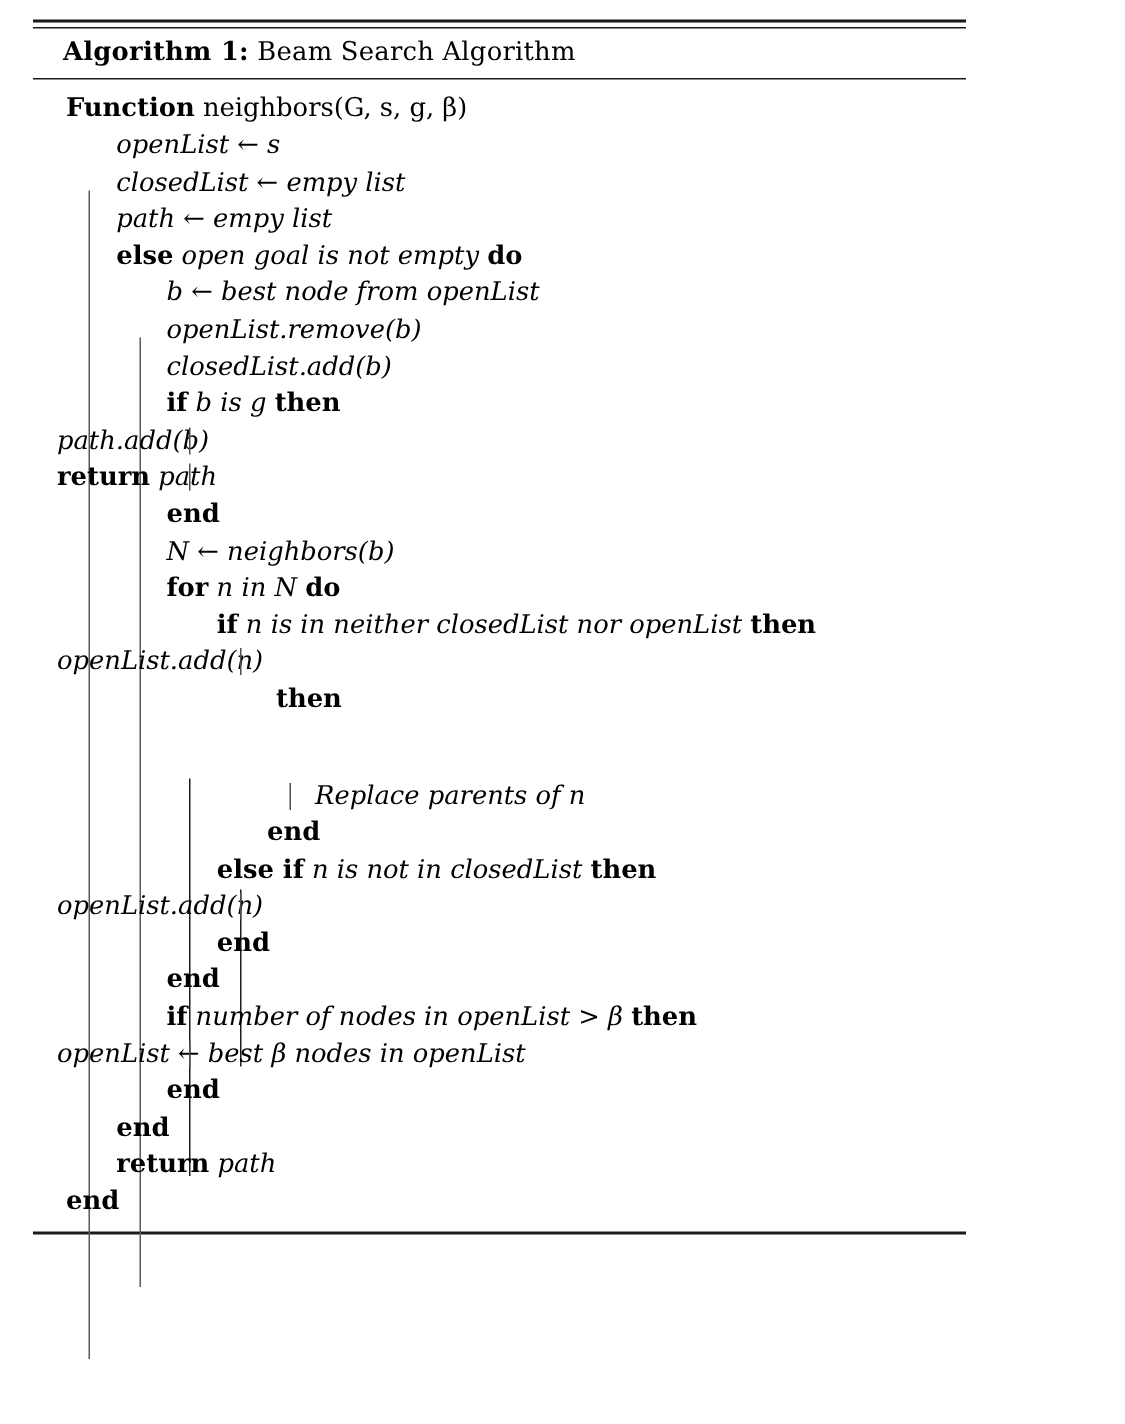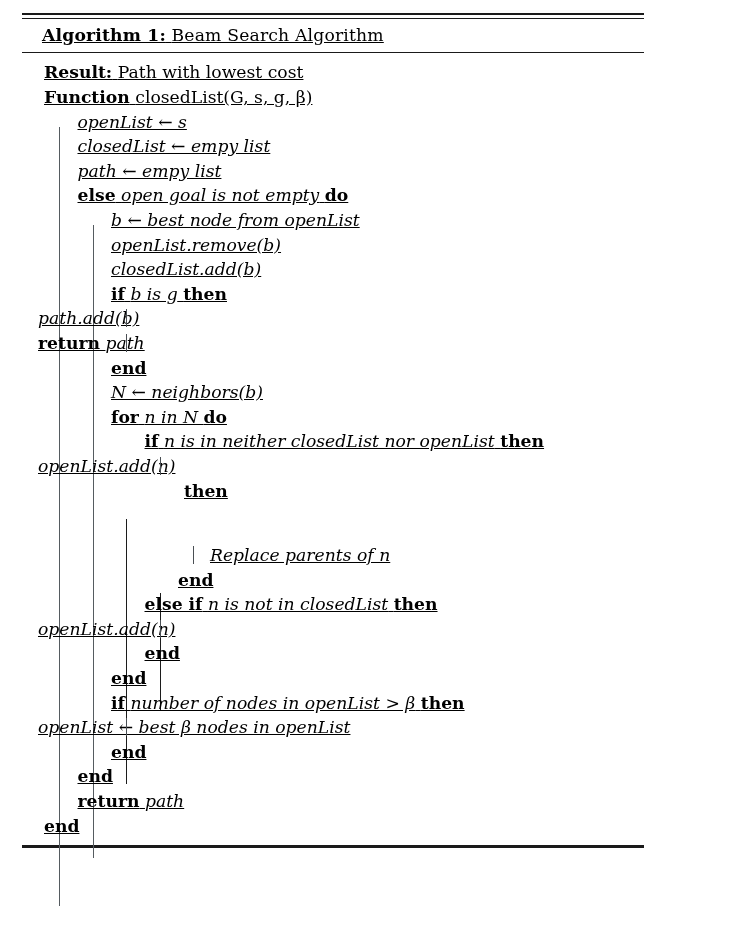--- a/index.html
+++ b/index.html
@@ -13,21 +13,20 @@
     font-family: "DejaVu Serif", "Liberation Serif", serif;
     color: #000000;
     overflow: hidden;
   }
 
   #algorithm-box {
     position: relative;
     width: 666px;
     box-sizing: border-box;
     padding: 0 22px 0 22px;
-    text-decoration: underline;
   }
 
   
   .rule-thick {
     height: 2.4px;
     background: #1a1a1a;
     margin: 0;
   }
   .rule-thin {
     height: 1.1px;
@@ -119,28 +118,24 @@
 
     <div class="rail" style="left:37px; top:74px; height:779px;"></div>
 
     <div class="rail" style="left:70.5px; top:172px; height:633px;"></div>
 
     <div class="rail dark" style="left:104px; top:466px; height:265px;"></div>
 
     <div class="rail dark" style="left:137.5px; top:540px; height:118px;"></div>
 
 
-    <div class="line lv0">
-      <span class="kw">Result:</span>
-      <span class="roman">Path with lowest cost</span>
-    </div>
 
     <div class="line lv0">
       <span class="kw">Function</span>
-      <span class="roman">closedList(G, s, g, β)</span>
+      <span class="roman">neighbors(G, s, g, β)</span>
     </div>
 
     <div class="line lv1">
       <span class="id">openList ← s</span>
     </div>
     <div class="line lv1">
       <span class="id">closedList ← empy list</span>
     </div>
     <div class="line lv1">
       <span class="id">path ← empy list</span>

